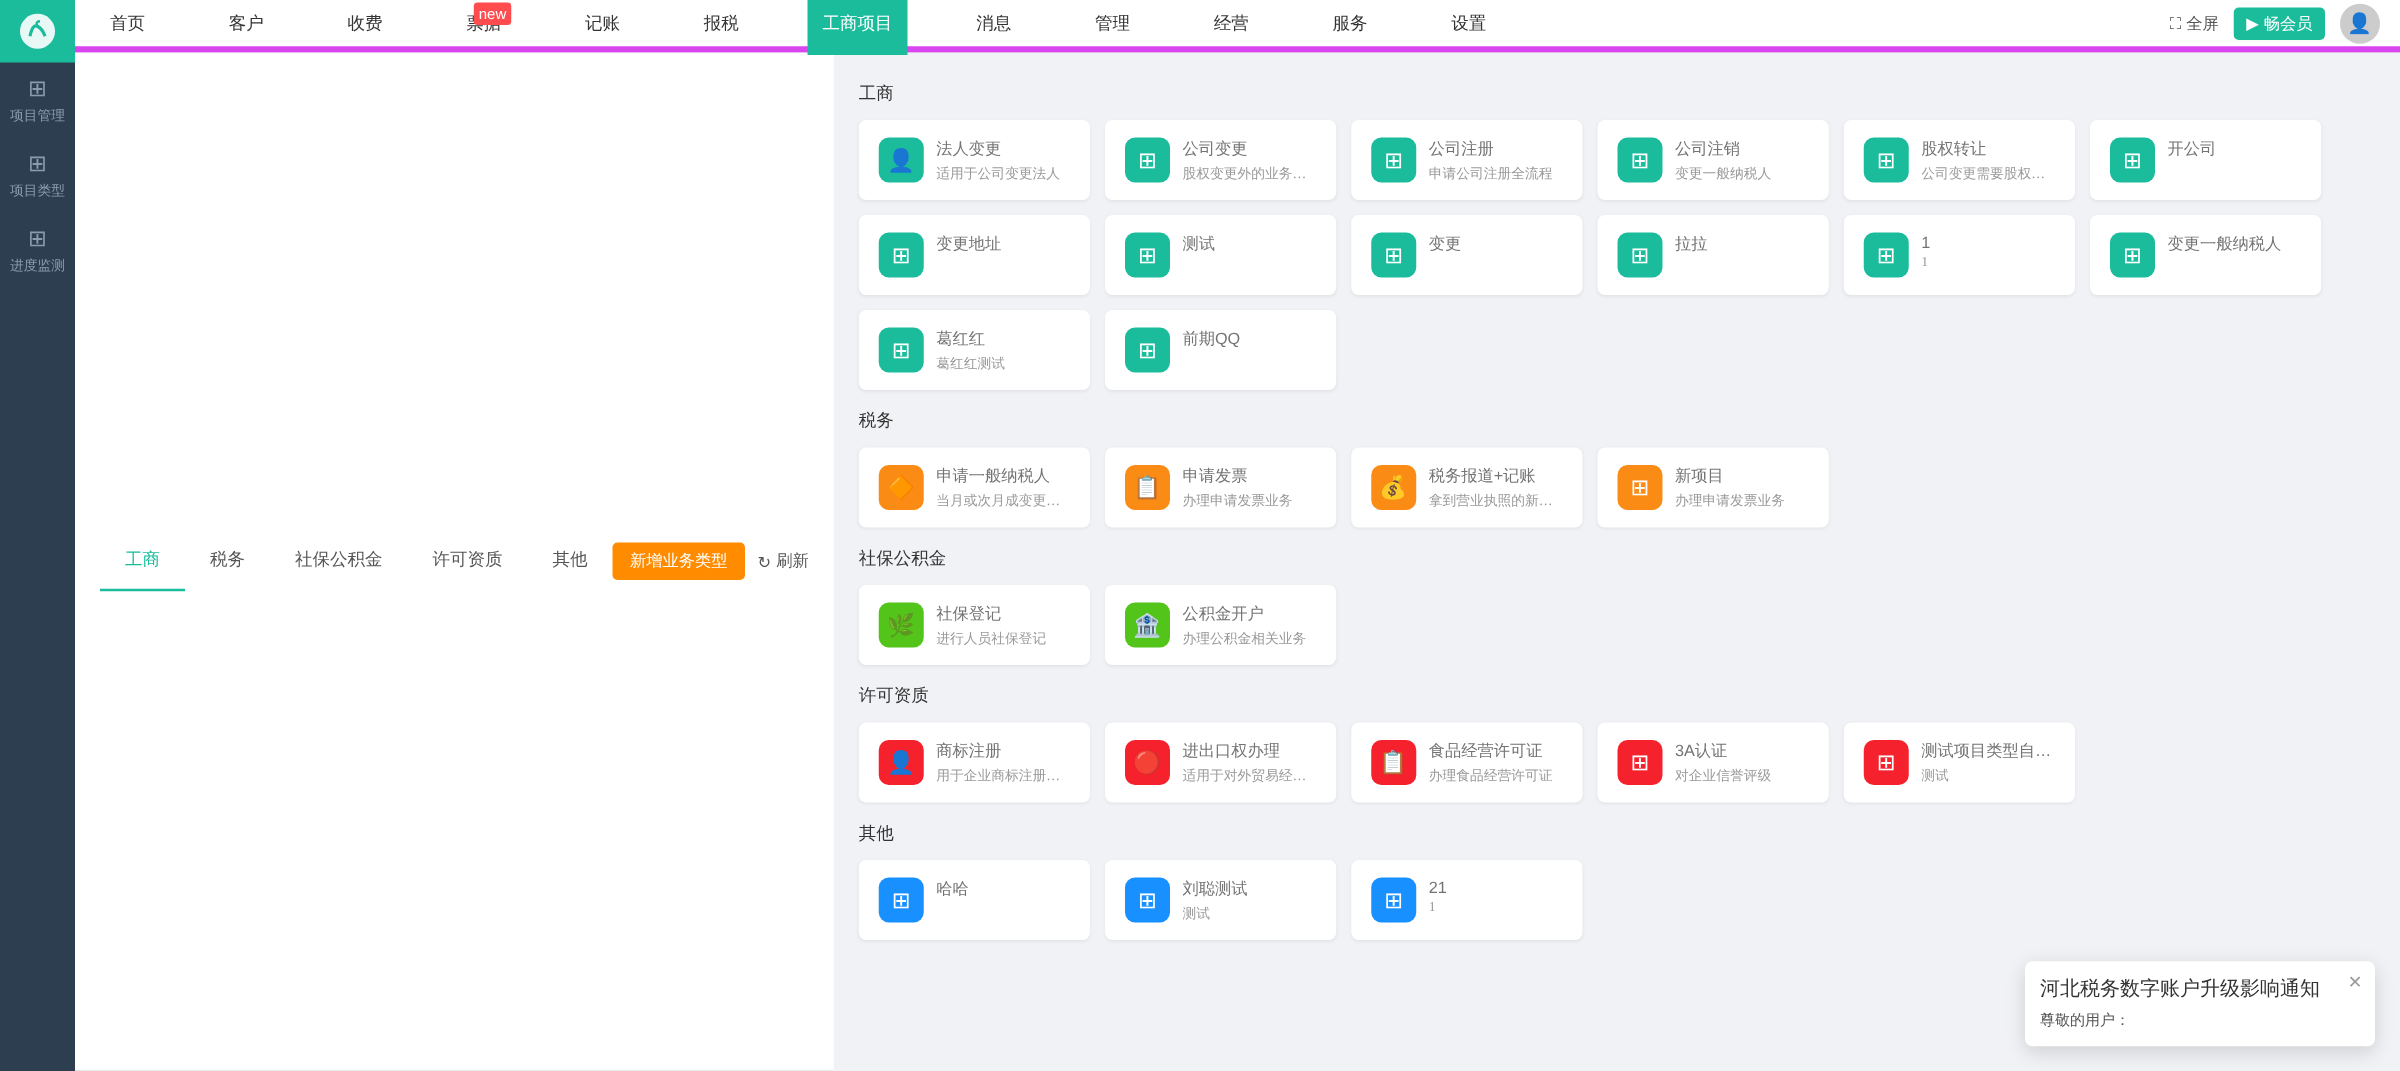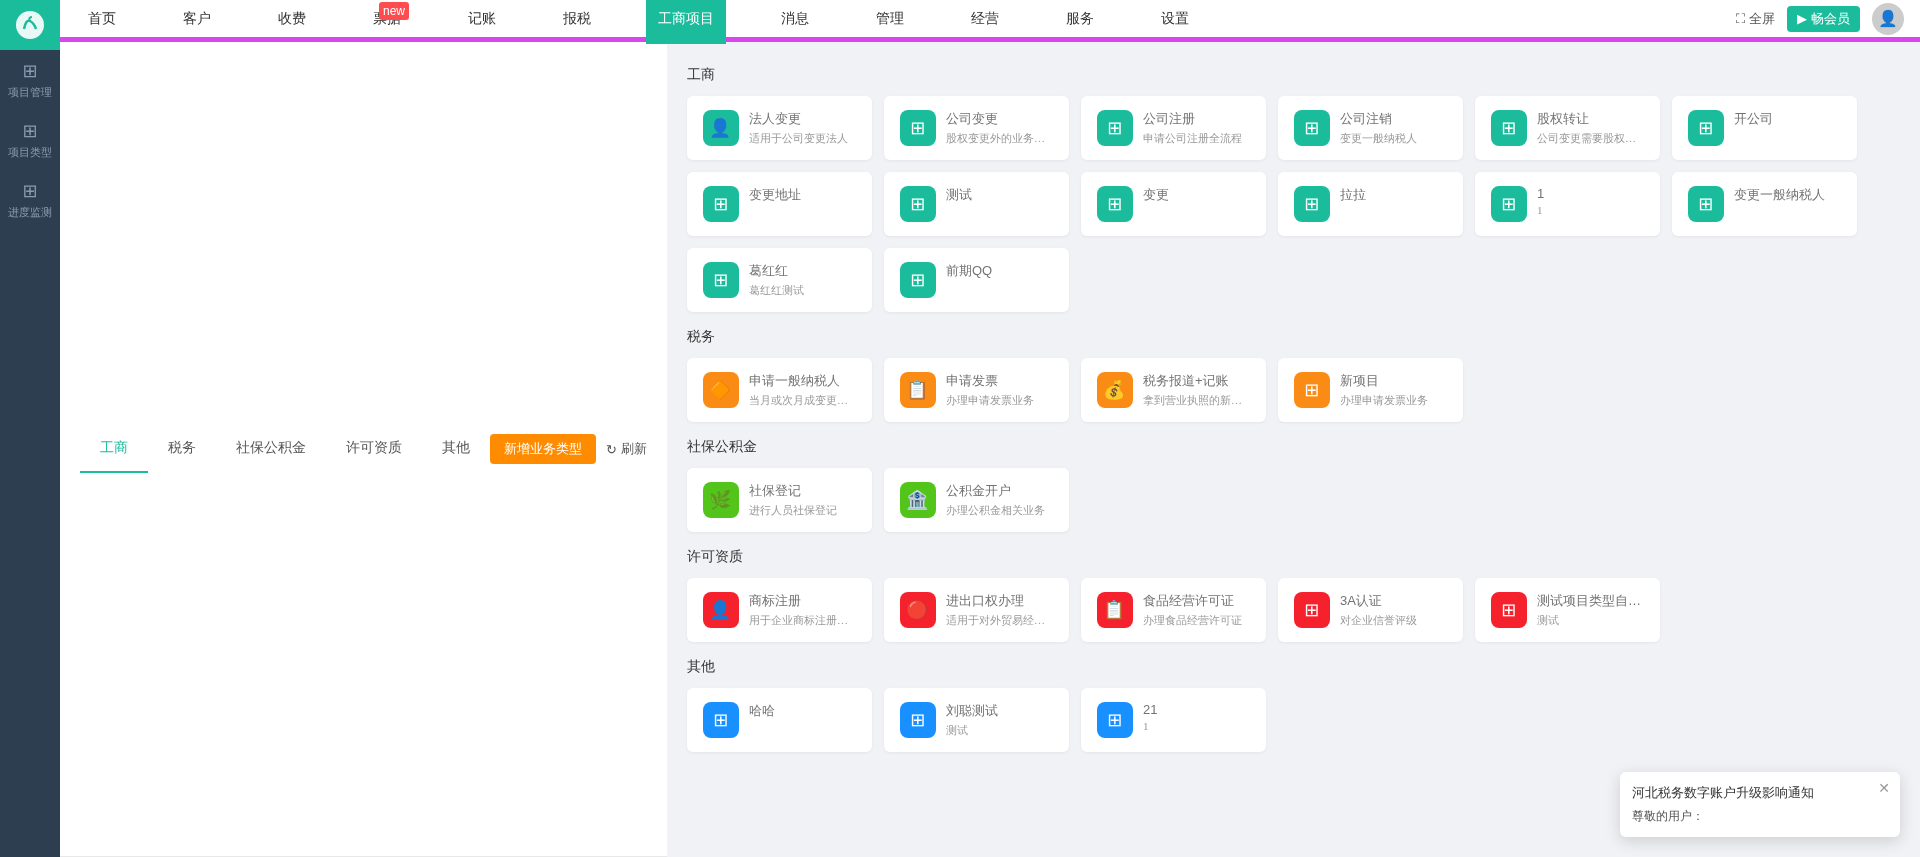--- a/index.html
+++ b/index.html
@@ -246,21 +246,21 @@
     }
     .notification-close {
       position: absolute;
       top: 8px;
       right: 10px;
       cursor: pointer;
       font-size: 14px;
       color: #999;
     }
     .notification-title {
-      font-size: 13px;
+      font-size: 16px;
       font-weight: 500;
       color: #333;
       margin-bottom: 6px;
       padding-right: 20px;
     }
 
     
     .ic-teal { background: #1abc9c; }
     .ic-blue { background: #1890ff; }
     .ic-orange { background: #fa8c16; }

